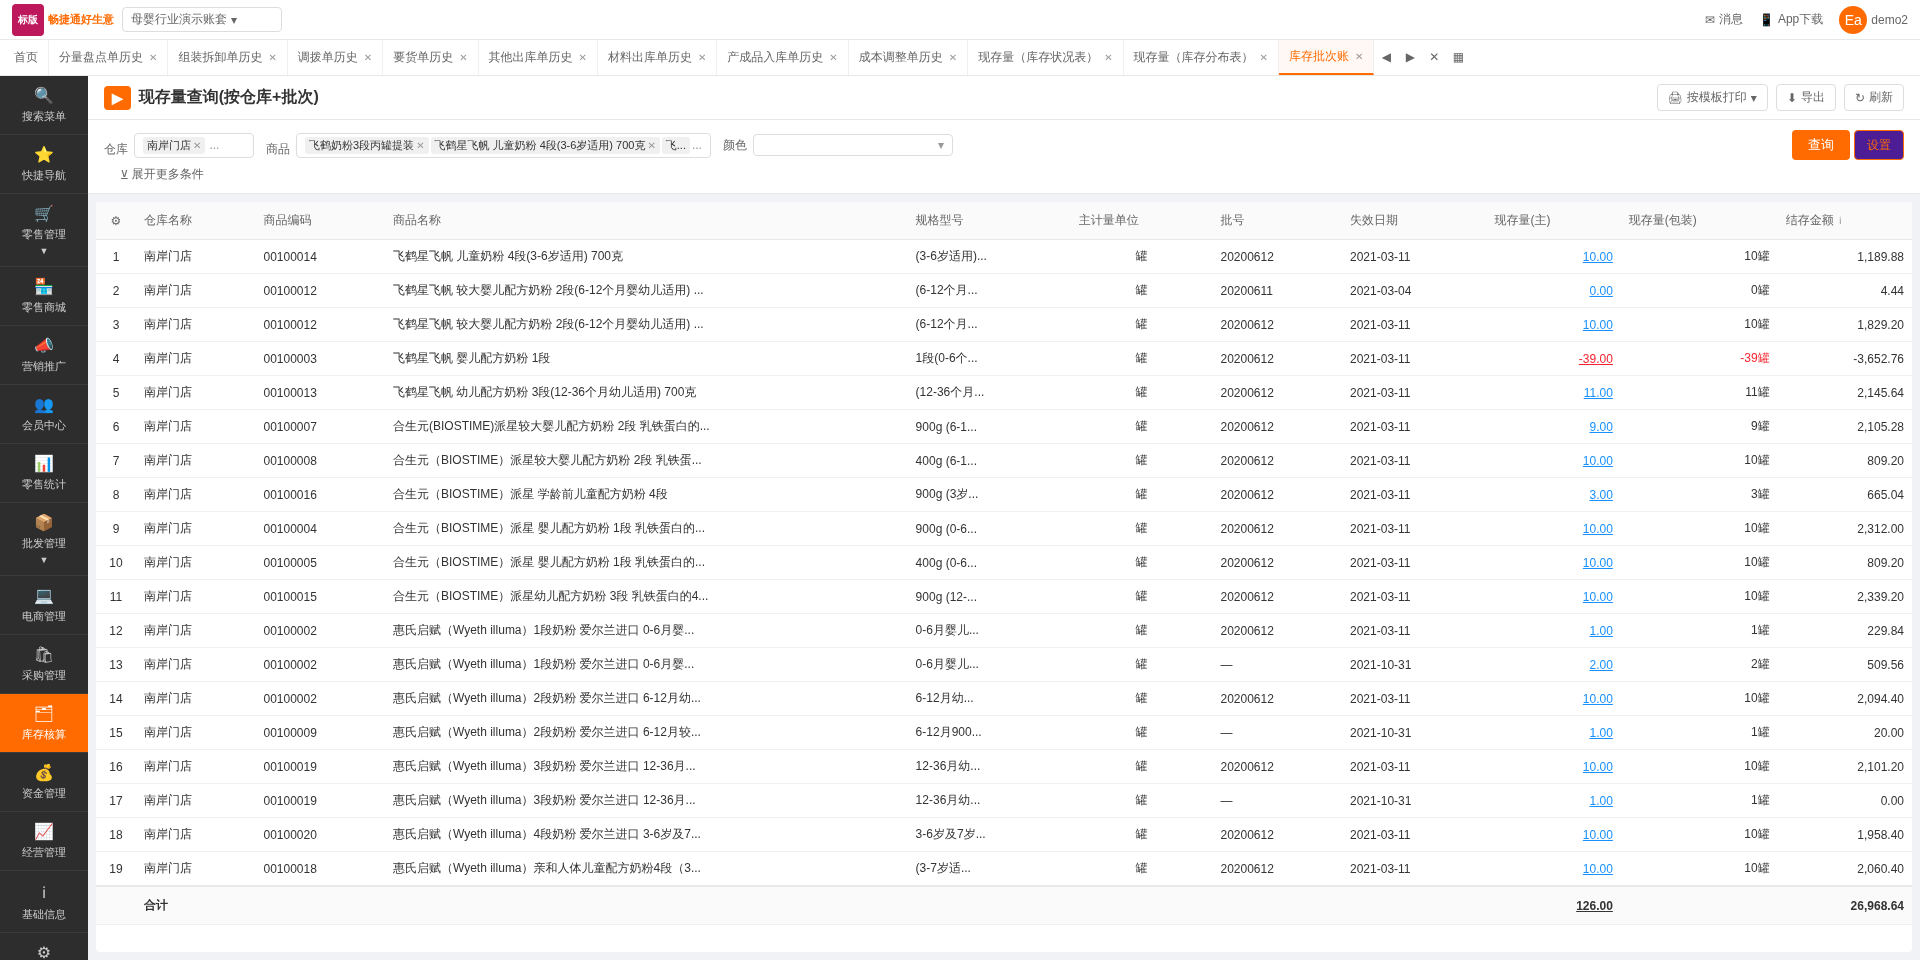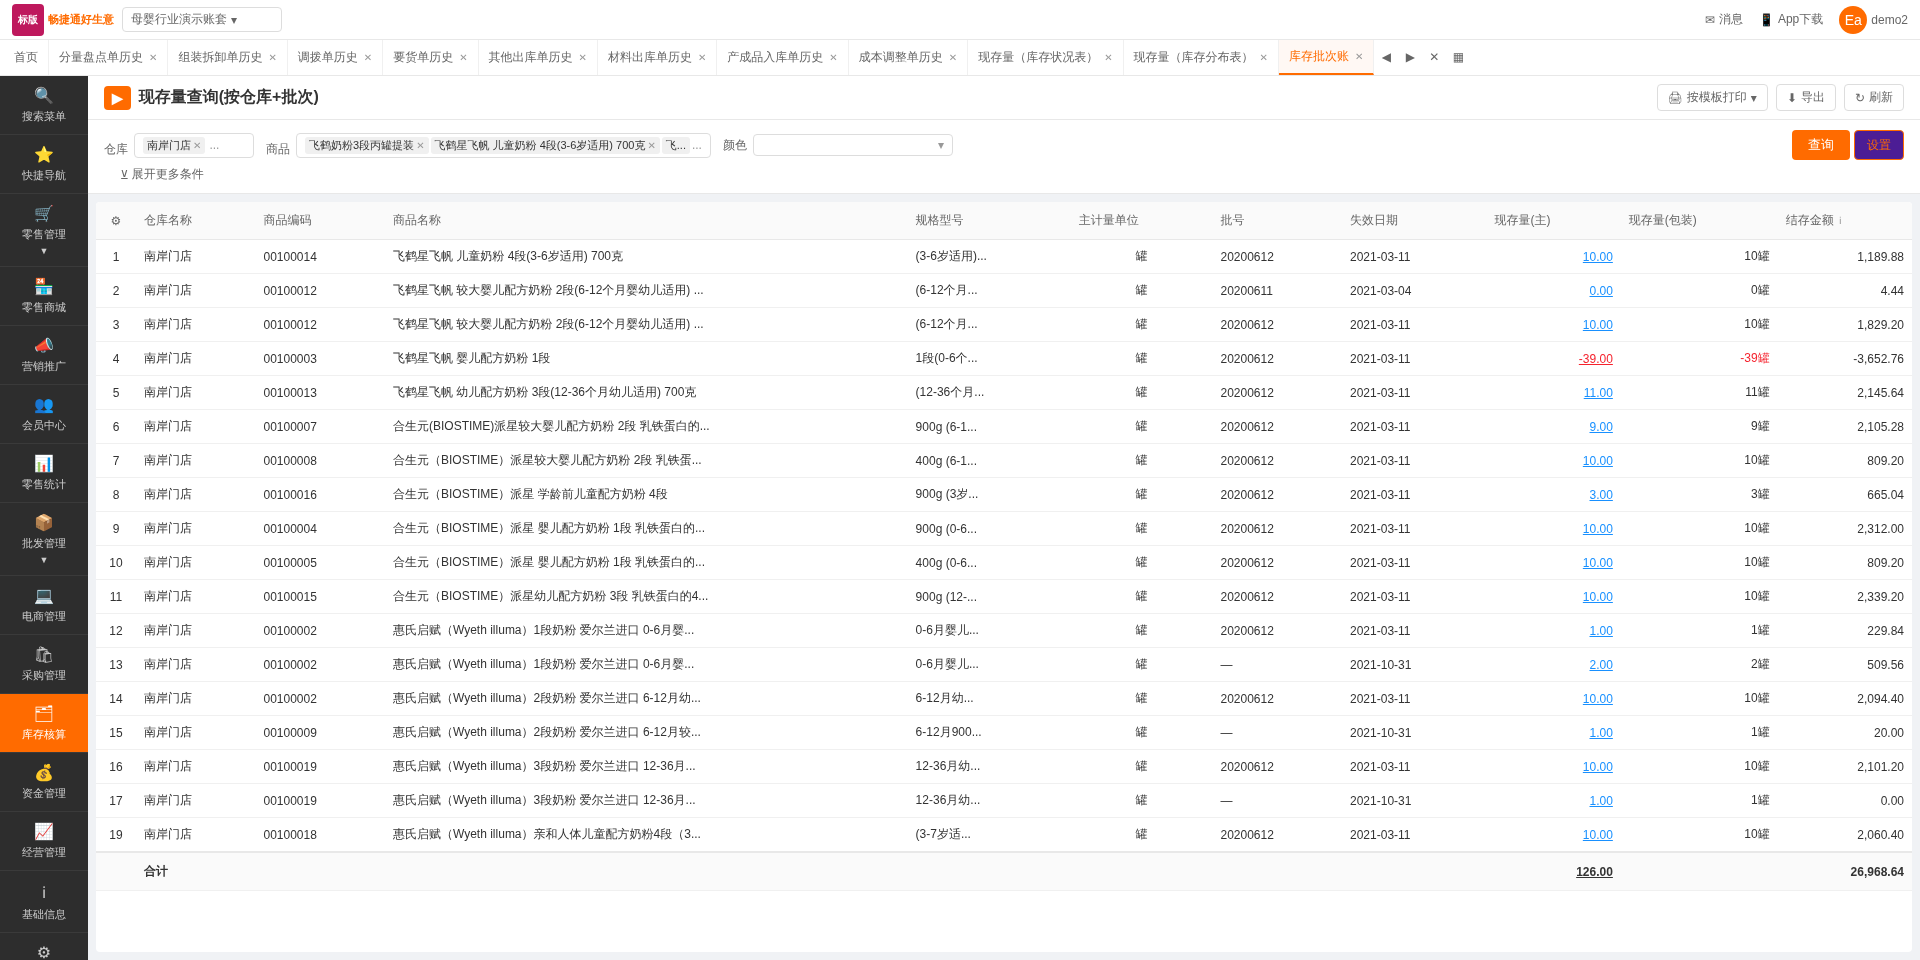--- a/index.html
+++ b/index.html
@@ -531,20 +531,33 @@
     <td style="max-width:280px;overflow:hidden;text-overflow:ellipsis;">惠氏启赋（Wyeth illuma）3段奶粉 爱尔兰进口 12-36月...</td>
     <td>12-36月幼...</td>
     <td class="center">罐</td>
     <td>—</td>
     <td>2021-10-31</td>
     <td class="num"><span class="link-text ">1.00</span></td>
     <td class="num"><span class="">1罐</span></td>
     <td class="num ">0.00</td>
   </tr>
             <tr>
+    <td class="row-num">18</td>
+    <td>南岸门店</td>
+    <td>00100020</td>
+    <td style="max-width:280px;overflow:hidden;text-overflow:ellipsis;">惠氏启赋（Wyeth illuma）4段奶粉 爱尔兰进口 3-6岁及7...</td>
+    <td>3-6岁及7岁...</td>
+    <td class="center">罐</td>
+    <td>20200612</td>
+    <td>2021-03-11</td>
+    <td class="num"><span class="link-text ">10.00</span></td>
+    <td class="num"><span class="">10罐</span></td>
+    <td class="num ">1,958.40</td>
+  </tr>
+            <tr>
     <td class="row-num">19</td>
     <td>南岸门店</td>
     <td>00100018</td>
     <td style="max-width:280px;overflow:hidden;text-overflow:ellipsis;">惠氏启赋（Wyeth illuma）亲和人体儿童配方奶粉4段（3...</td>
     <td>(3-7岁适...</td>
     <td class="center">罐</td>
     <td>20200612</td>
     <td>2021-03-11</td>
     <td class="num"><span class="link-text ">10.00</span></td>
     <td class="num"><span class="">10罐</span></td>

